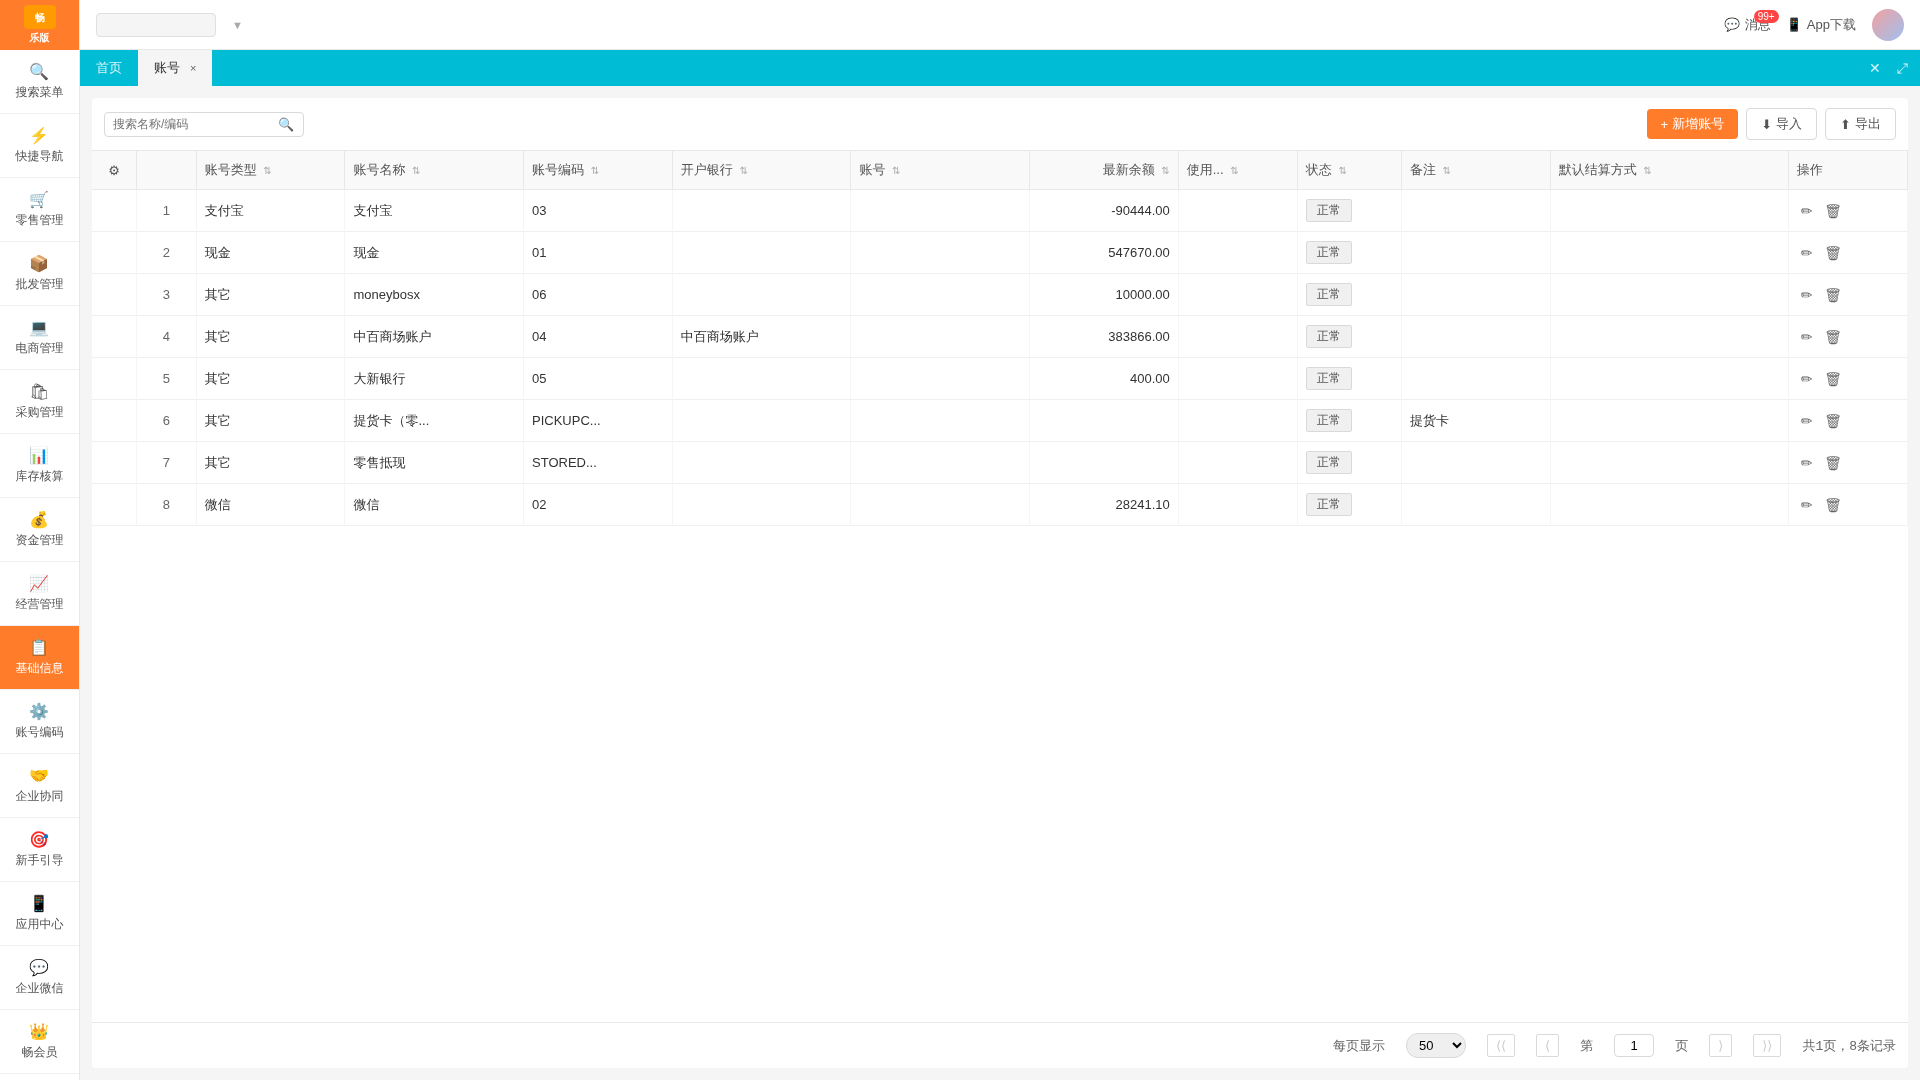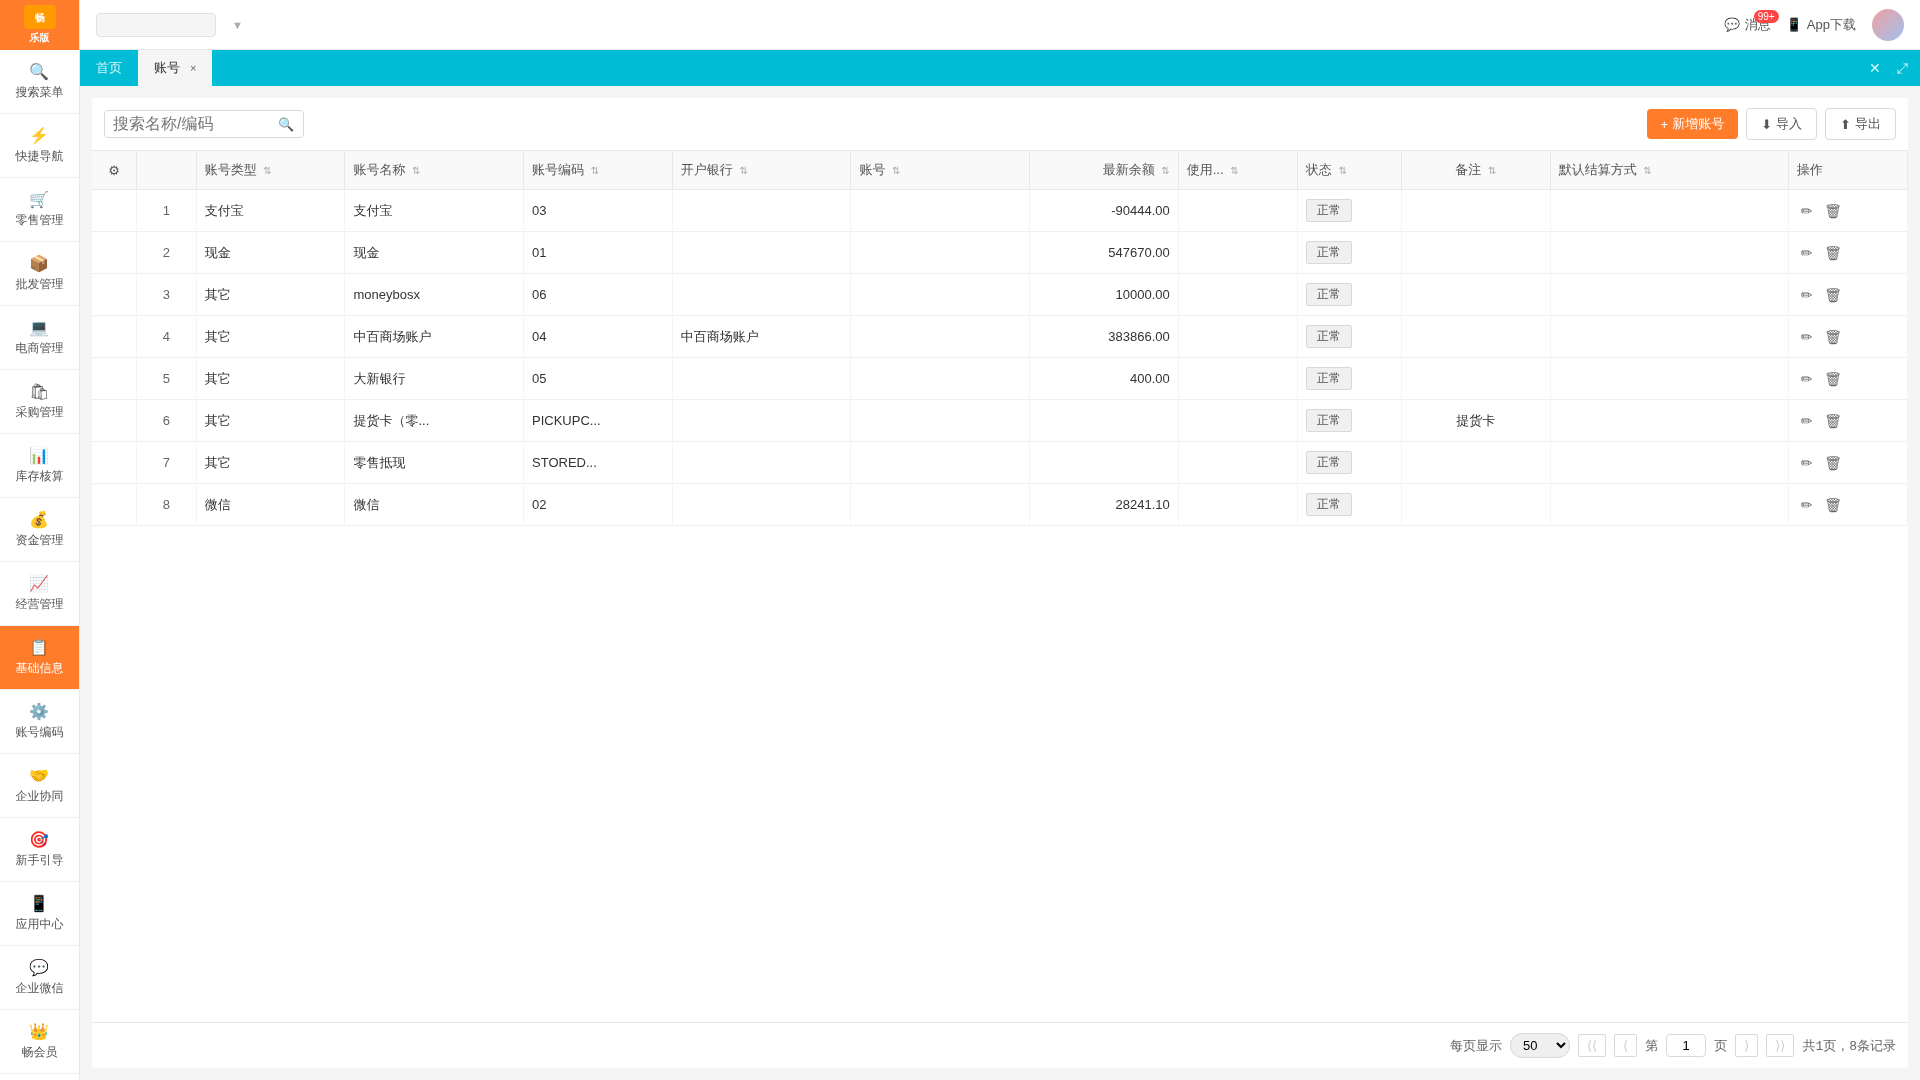--- a/index.html
+++ b/index.html
@@ -277,21 +277,21 @@
     }
     .col-index { width: 40px; text-align: center; color: #666; }
     .col-type { width: 100px; }
     .col-name { width: 120px; }
     .col-code { width: 100px; }
     .col-bank { width: 120px; }
     .col-account { width: 120px; }
     .col-balance { width: 100px; text-align: right; }
     .col-usage { width: 80px; }
     .col-status { width: 70px; }
-    .col-remark { width: 100px; text-align: center; }
+    .col-remark { width: 100px; }
     .col-settle { width: 160px; }
     .col-action { width: 80px; }
 
     .status-badge {
       display: inline-block;
       padding: 2px 10px;
       border-radius: 2px;
       font-size: 12px;
       color: #555;
       background: #f0f0f0;
@@ -306,21 +306,21 @@
       padding: 2px 4px;
     }
     .gear-col { width: 30px; text-align: center; }
 
     
     .pagination {
       padding: 10px 12px;
       display: flex;
       align-items: center;
       justify-content: flex-end;
-      gap: 8px;
+      gap: 21px;
       border-top: 1px solid #e8e8e8;
       font-size: 13px;
       color: #555;
     }
     .pagination-label { color: #666; }
     .page-size-select {
       border: 1px solid #d9d9d9;
       border-radius: 12px;
       padding: 3px 8px;
       font-size: 13px;
@@ -468,21 +468,21 @@
       <button class="tab-ctrl-btn">✕</button>
       <button class="tab-ctrl-btn">⤢</button>
     </div>
   </div>
 
   <div class="content-area">
     <div class="table-panel">
 
       <div class="table-toolbar">
         <div class="search-box">
-          <input type="text" style="border: none; outline: none; font-size: 16px; color: rgb(153, 153, 153); width: 100%;" placeholder="搜索名称/编码">
+          <input type="text" style="border: none; outline: none; font-size: 12px; color: rgb(153, 153, 153); width: 100%;" placeholder="搜索名称/编码">
           <span class="search-icon">🔍</span>
         </div>
         <div class="toolbar-actions">
           <button class="btn-primary">
             <span>+</span>
             <span>新增账号</span>
           </button>
           <button class="btn-default">
             <span>⬇</span>
             <span>导入</span>

